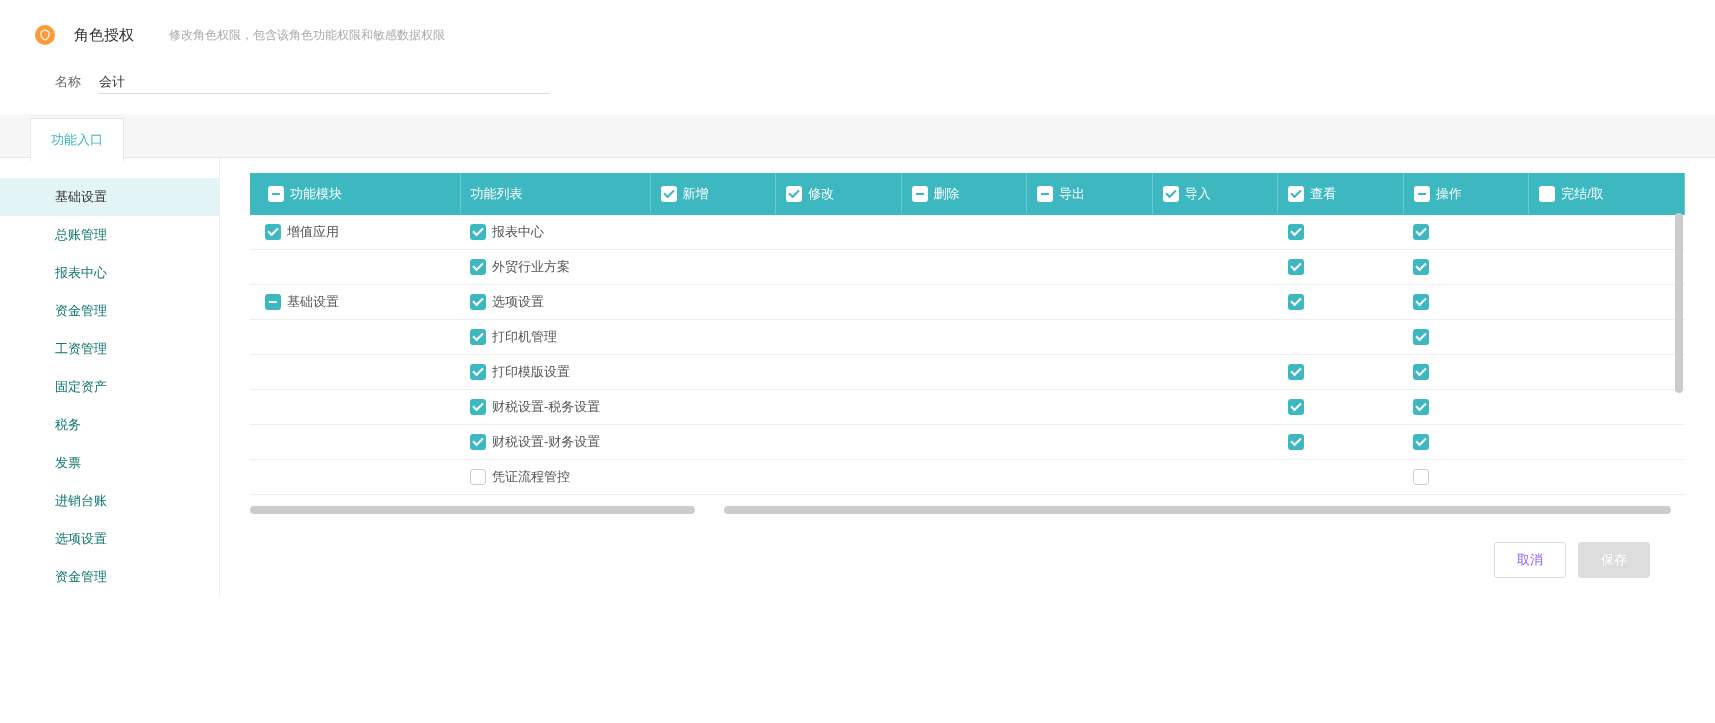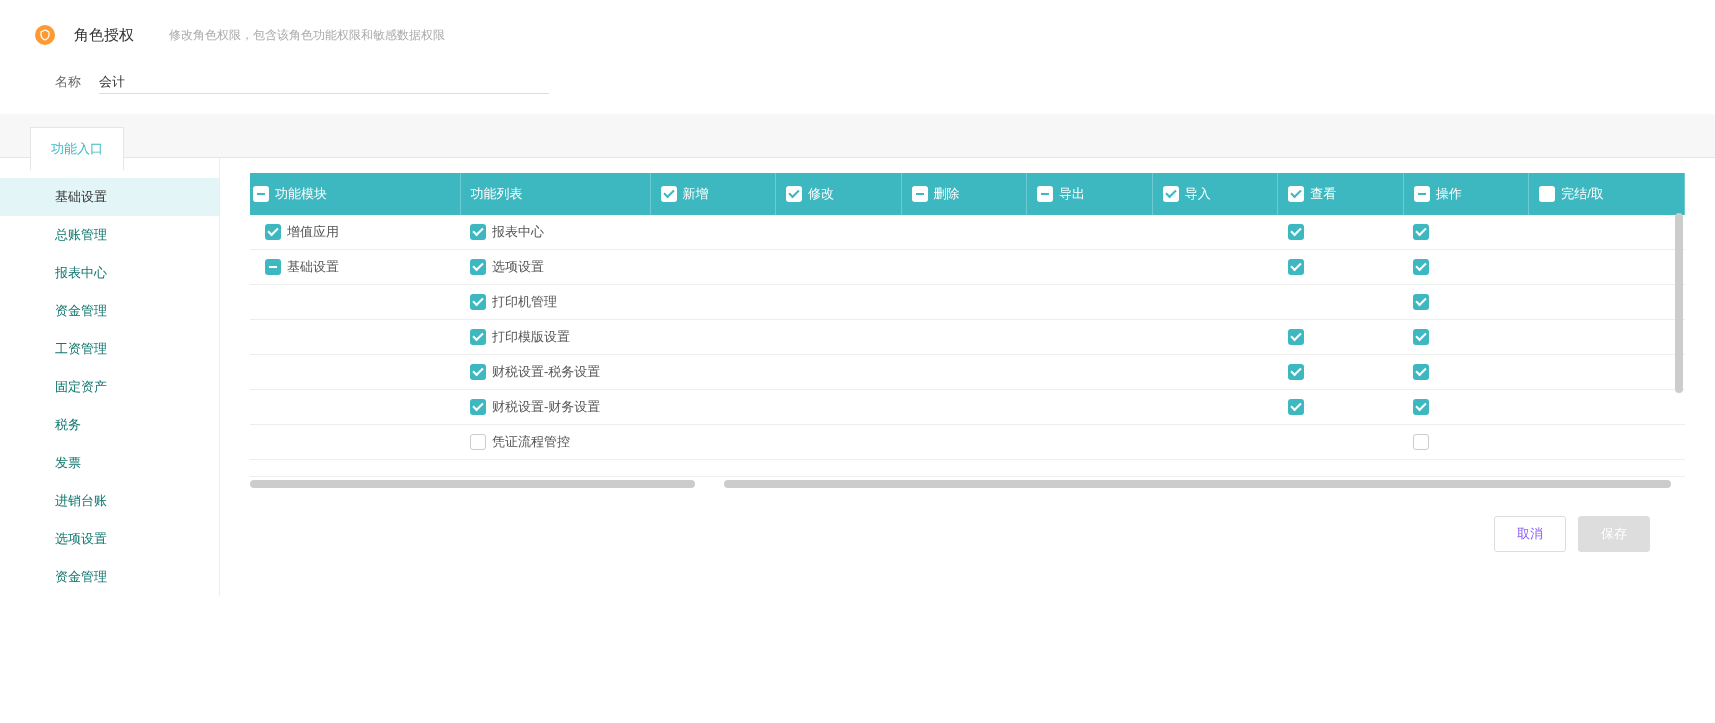--- a/index.html
+++ b/index.html
@@ -9,32 +9,32 @@
 .header-icon { width: 20px; height: 20px; background: #ff9933; border-radius: 50%; display: flex; align-items: center; justify-content: center; }
 .header-icon svg { width: 12px; height: 12px; }
 .page-title { font-size: 15px; font-weight: 500; color: #333; }
 .page-subtitle { font-size: 12px; color: #aaa; margin-left: 16px; }
 
 .name-row { padding: 10px 55px 20px; display: flex; align-items: center; gap: 18px; }
 .name-label { color: #666; font-size: 13px; }
 .name-input { border: none; border-bottom: 1px solid #ddd; width: 450px; font-size: 13px; padding: 4px 0; outline: none; color: #333; }
 
 .tabs-bar { border-bottom: 1px solid #e6e6e6; background: #f7f7f7; padding-left: 30px; }
-.tab { display: inline-block; padding: 12px 20px; background: #fff; border: 1px solid #e6e6e6; border-bottom: none; color: #3db8c1; font-size: 13px; cursor: pointer; position: relative; top: 13px; }
+.tab { display: inline-block; padding: 12px 20px; background: #fff; border: 1px solid #e6e6e6; border-bottom: none; color: #3db8c1; font-size: 13px; cursor: pointer; position: relative; top: 4px; }
 
 .main-area { display: flex; }
 .sidebar { width: 220px; border-right: 1px solid #eee; padding-top: 20px; }
 .sidebar-item { padding: 10px 0 10px 55px; font-size: 13px; color: #0f766e; cursor: pointer; }
 .sidebar-item.active { background: #e3f5f7; color: #333; }
 
 .content { flex: 1; padding: 15px 0 0 0; position: relative; }
 .table-wrap { overflow-x: auto; position: relative; margin: 0 30px; }
 .perm-table { border-collapse: collapse; min-width: 1280px; width: 100%; }
 .perm-table th { background: #3db8c1; color: #fff; font-weight: 400; font-size: 13px; padding: 12px 10px; text-align: left; border-right: 1px solid rgba(255,255,255,0.25); white-space: nowrap; }
-.perm-table th:first-child { padding-left: 3px; width: 210px; }
+.perm-table th:first-child { padding-left: 18px; width: 210px; }
 .perm-table th:nth-child(2) { width: 190px; }
 .perm-table td { padding: 8px 10px; border-bottom: 1px solid #eee; font-size: 13px; color: #555; white-space: nowrap; }
 .perm-table td:first-child { padding-left: 15px; }
 
 .chk { display: inline-flex; align-items: center; justify-content: center; width: 16px; height: 16px; border-radius: 3px; vertical-align: middle; margin-right: 6px; cursor: pointer; flex-shrink: 0; }
 .chk.checked { background: #3db8c1; }
 .chk.checked::after { content: ""; width: 8px; height: 4px; border-left: 2px solid #fff; border-bottom: 2px solid #fff; transform: rotate(-45deg) translate(1px,-1px); }
 .chk.indeterminate { background: #3db8c1; }
 .chk.indeterminate::after { content: ""; width: 8px; height: 2px; background: #fff; }
 .chk.indeterminate-white { background: #fff; }
@@ -178,20 +178,37 @@
                 <td></td>
                 <td></td>
                 <td></td>
                 <td></td>
                 <td></td>
                 <td><span class="chk checked"></span></td>
                 <td><span class="chk checked"></span></td>
                 <td></td>
               </tr>
               <tr>
+                <td></td>
+                <td>
+                  <span class="cell-flex">
+                    <span class="chk checked"></span>
+                    <span>外贸行业方案</span>
+                  </span>
+                </td>
+                <td></td>
+                <td></td>
+                <td></td>
+                <td></td>
+                <td></td>
+                <td><span class="chk checked"></span></td>
+                <td><span class="chk checked"></span></td>
+                <td></td>
+              </tr>
+              <tr>
                 <td>
                   <span class="cell-flex">
                     <span class="chk indeterminate"></span>
                     <span>基础设置</span>
                   </span>
                 </td>
                 <td>
                   <span class="cell-flex">
                     <span class="chk checked"></span>
                     <span>选项设置</span>

